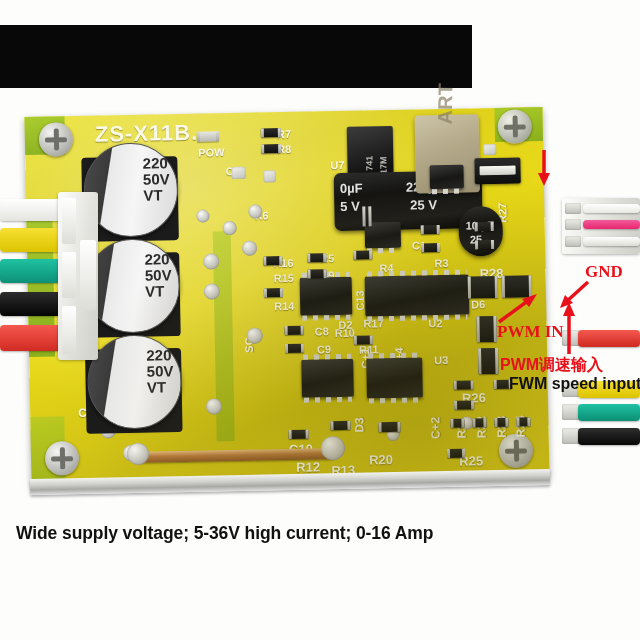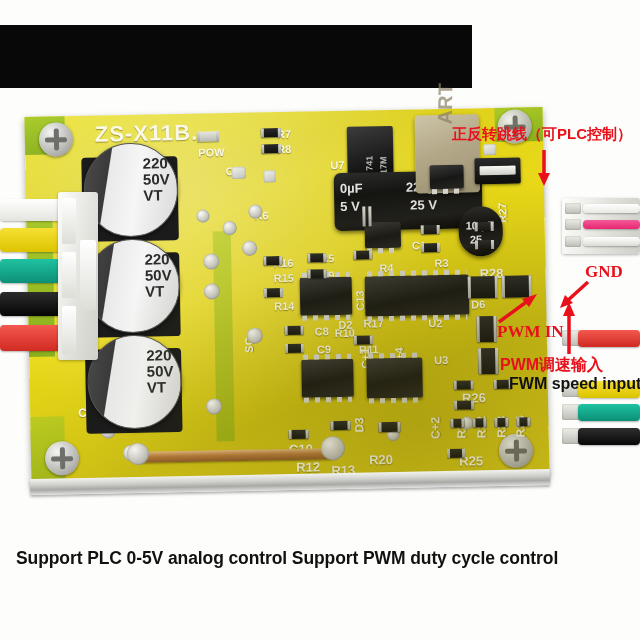--- a/index.html
+++ b/index.html
@@ -341,21 +341,20 @@
 
   <div class="term" style="left:562px;top:330px;width:18px;height:16px;"></div>
   <div class="wire" style="left:578px;top:330px;width:62px;height:17px;background:linear-gradient(180deg,#f4584f,#cf2a21);"></div>
   <div class="term" style="left:562px;top:381px;width:18px;height:16px;"></div>
   <div class="wire" style="left:578px;top:381px;width:62px;height:17px;background:linear-gradient(180deg,#f6e033,#dcc300);"></div>
   <div class="term" style="left:562px;top:404px;width:18px;height:16px;"></div>
   <div class="wire" style="left:578px;top:404px;width:62px;height:17px;background:linear-gradient(180deg,#1fc2a2,#0c8f76);"></div>
   <div class="term" style="left:562px;top:428px;width:18px;height:16px;"></div>
   <div class="wire" style="left:578px;top:428px;width:62px;height:17px;background:linear-gradient(180deg,#2e2e2e,#070707);"></div>
 
-  <div class="ann ann-cn" style="left:452px;top:125px;font-size:15px;">正反转跳线（可PLC控制）</div>
 
   <svg class="arrow" style="left:530px;top:148px;" width="28" height="40">
     <line x1="14" y1="2" x2="14" y2="28" stroke="#e8111b" stroke-width="3.5"></line>
     <polygon points="14,38 8,25 20,25" fill="#e8111b"></polygon>
   </svg>
 
   <div class="ann ann-red" style="left:585px;top:262px;font-size:17px;font-family:'Liberation Serif',serif;">GND</div>
   <svg class="arrow" style="left:556px;top:278px;" width="38" height="32">
     <line x1="32" y1="4" x2="10" y2="24" stroke="#e8111b" stroke-width="3.5"></line>
     <polygon points="4,30 9,17 17,25" fill="#e8111b"></polygon>
@@ -367,15 +366,15 @@
     <polygon points="42,2 34,15 27,7" fill="#e8111b"></polygon>
   </svg>
 
   <div class="ann ann-en" style="left:509px;top:375px;font-size:16px;">FWM speed input</div>
   <div class="ann ann-red" style="left:500px;top:355px;font-size:16px;">PWM调速输入</div>
   <svg class="arrow" style="left:561px;top:300px;" width="16" height="56">
     <line x1="8" y1="54" x2="8" y2="14" stroke="#e8111b" stroke-width="3.5"></line>
     <polygon points="8,2 2,16 14,16" fill="#e8111b"></polygon>
   </svg>
 
-  <div class="desc desc2">Support PLC 0-5V analog control Support PWM duty cycle control</div>
+  <div class="desc desc1">Wide supply voltage; 5-36V high current; 0-16 Amp</div>
 
 </div>
 
 </body></html>

